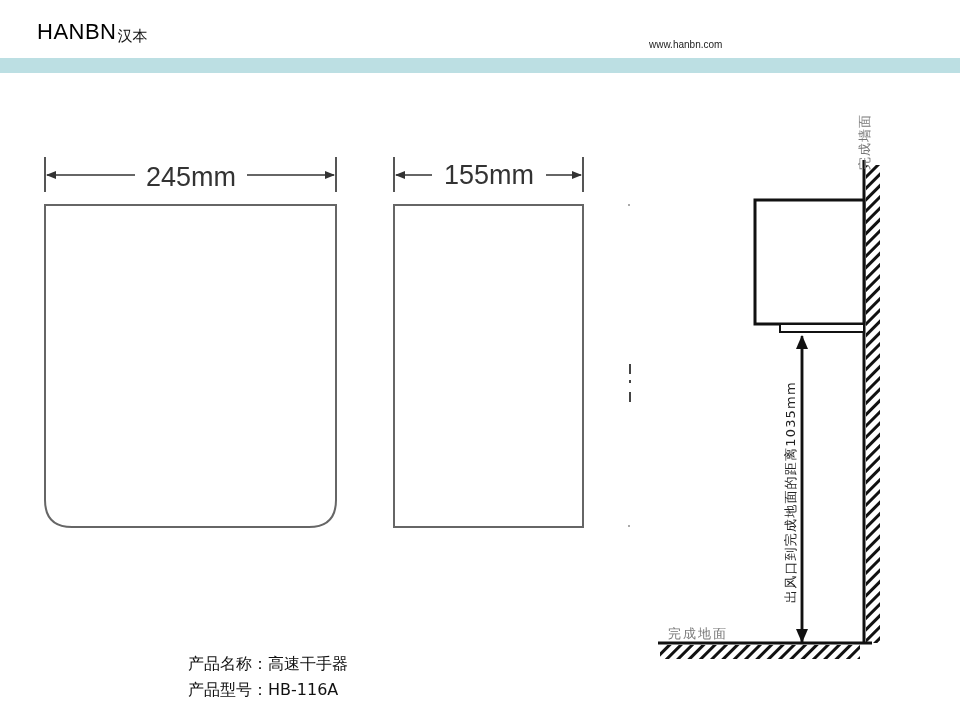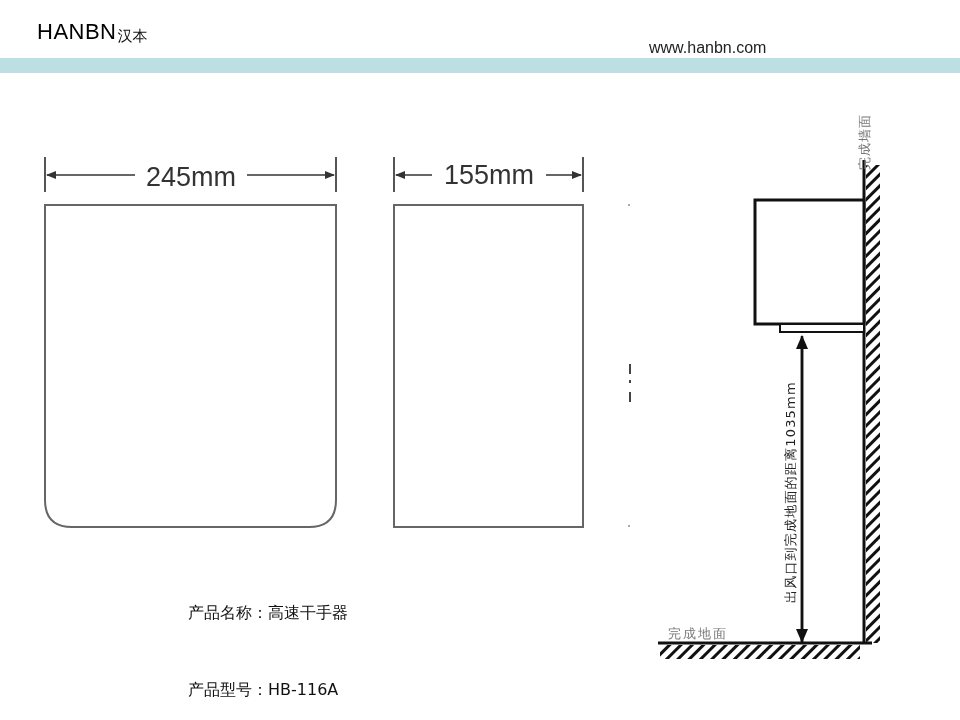--- a/index.html
+++ b/index.html
@@ -1,24 +1,24 @@
 <!DOCTYPE html>
 <html><head>
 <meta charset="utf-8">
 <style>
   html, body { margin:0; padding:0; background:#ffffff; }
   body { width:960px; height:720px; position:relative; overflow:hidden; font-family:"Liberation Sans", sans-serif; }
   .logo { position:absolute; left:37px; top:20px; display:flex; align-items:flex-end; }
   .logo-main { font-family:"Liberation Sans", sans-serif; font-weight:normal; font-size:22px; color:#000; letter-spacing:0.5px; line-height:24px; }
   .logo-sub { font-family:"DejaVu Sans", sans-serif; font-size:15px; color:#111; margin-left:1px; line-height:16px; }
-  .url { position:absolute; left:649px; top:39px; font-size:16px; color:#222; }
+  .url { position:absolute; left:649px; top:39px; font-size:10px; color:#222; }
   .band { position:absolute; left:0; top:58px; width:960px; height:15px; background:#bcdfe3; }
   .drawing { position:absolute; left:0; top:0; }
   .info { position:absolute; left:188px; font-size:16px; color:#111; font-family:"DejaVu Sans", sans-serif; }
-  .info-1 { top:603px; }
+  .info-1 { top:654px; }
   .info-2 { top:680px; }
 </style>
 </head>
 <body>
 
 <div class="logo">
   <span class="logo-main">HANBN</span>
   <span class="logo-sub">汉本</span>
 </div>
 <div class="url">www.hanbn.com</div>

